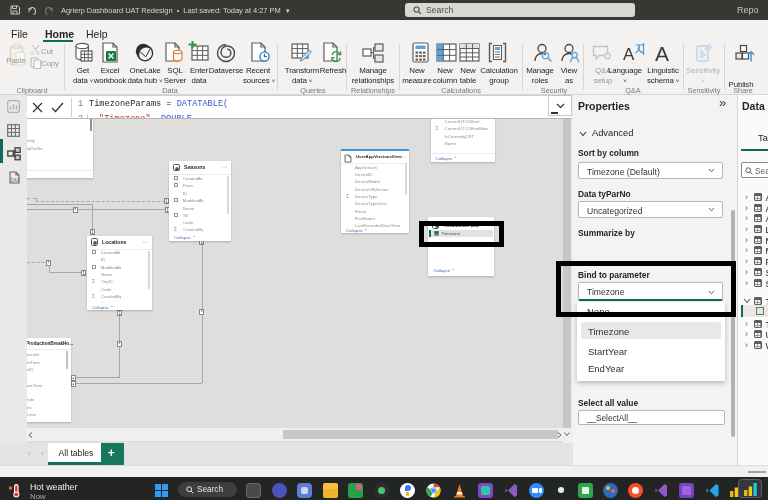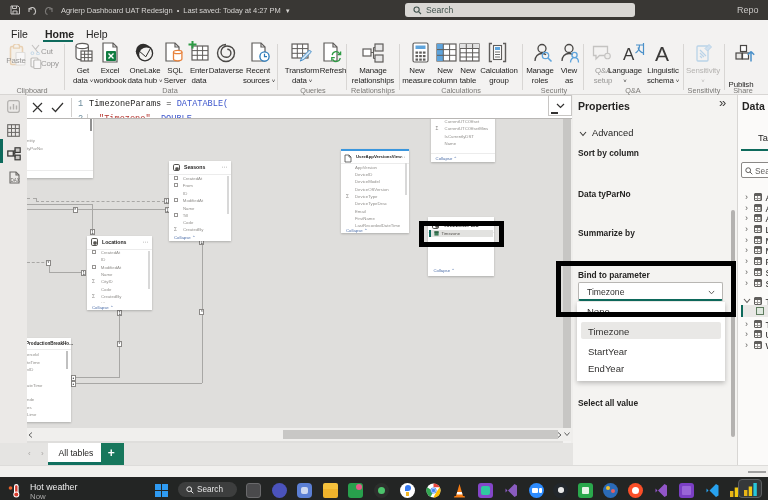--- a/index.html
+++ b/index.html
@@ -471,37 +471,52 @@
     <div class="abs" style="left:2px;top:16px;width:7px;height:1.5px;background:#323130"></div>
   </div>
   <div id="props">
     <div class="abs" style="left:5px;top:5px;font-size:10.5px;font-weight:bold;color:#252423">Properties</div>
     <div class="abs" style="left:146px;top:0px;font-size:13px;color:#3b3a39">»</div>
     <svg class="abs" style="left:6px;top:36px" width="8" height="6" viewBox="0 0 8 6">
         <path d="M1 1 L4 4.5 L7 1" fill="none" stroke="#3b3a39" stroke-width="1.1"></path>
       </svg>
     <div class="abs" style="left:19px;top:33px;font-size:9.3px;color:#252423">Advanced</div>
     <div class="plabel" style="left:5px;top:53px">Sort by column</div>
+    <div class="dd" style="left:5px;top:66.5px;width:145px;height:17px">
+        <span class="ddtext">Timezone (Default)</span>
+        <svg class="chev" viewBox="0 0 8 6">
+          <path d="M1 1.2 L4 4.5 L7 1.2" fill="none" stroke="#605e5c" stroke-width="1.1"></path>
+        </svg>
+      </div>
     <div class="plabel" style="left:5px;top:94px">Data tyParNo</div>
+    <div class="dd" style="left:5px;top:105.5px;width:145px;height:17px">
+        <span class="ddtext">Uncategorized</span>
+        <svg class="chev" viewBox="0 0 8 6">
+          <path d="M1 1.2 L4 4.5 L7 1.2" fill="none" stroke="#605e5c" stroke-width="1.1"></path>
+        </svg>
+      </div>
     <div class="plabel" style="left:5px;top:133px">Summarize by</div>
     <div class="plabel" style="left:5px;top:174.5px">Bind to parameter</div>
     <div class="dd" style="left:5px;top:186.5px;width:145px;height:19px;border-bottom:2px solid #0e6a5c">
         <span class="ddtext" style="top:4.5px">Timezone</span>
         <svg class="chev" style="top:6px" viewBox="0 0 8 6">
           <path d="M1 1.2 L4 4.5 L7 1.2" fill="none" stroke="#605e5c" stroke-width="1.1"></path>
         </svg>
       </div>
     <div class="abs" style="left:4px;top:207px;width:148px;height:79px;background:#fff;box-shadow:0 2px 5px rgba(0,0,0,0.25);z-index:5">
       <div class="abs" style="left:10px;top:4px;font-size:9.5px;color:#323130">None</div>
       <div class="abs" style="left:4px;top:20px;width:140px;height:16.5px;background:#e9e8e6;border-radius:2px"></div>
       <div class="abs" style="left:11px;top:24px;font-size:9.5px;color:#323130;z-index:6">Timezone</div>
       <div class="abs" style="left:11px;top:44px;font-size:9.5px;color:#323130">StartYear</div>
       <div class="abs" style="left:11px;top:60.5px;font-size:9.5px;color:#323130">EndYear</div>
     </div>
     <div class="plabel" style="left:5px;top:303px">Select all value</div>
+    <div class="dd" style="left:5px;top:314.5px;width:147px;height:15px">
+        <span class="ddtext" style="top:3px;font-size:8.2px">__SelectAll__</span>
+      </div>
     <div class="abs" style="left:157.5px;top:115px;width:4px;height:227px;background:#b4b2b0;border-radius:2px"></div>
   </div>
   <div id="datap">
     <div class="abs" style="left:4px;top:5px;font-size:10.5px;font-weight:bold;color:#252423">Data</div>
     <div class="abs" style="left:20px;top:38px;font-size:9.3px;color:#252423">Tables</div>
     <div class="abs" style="left:3px;top:53.5px;width:27px;height:2px;background:#0e6a5c"></div>
     <div class="abs" style="left:3px;top:67px;width:35px;height:15.5px;background:#fff;border:1px solid #8a8886;border-radius:2px">
       <svg class="abs" style="left:3px;top:3.5px" width="8" height="8" viewBox="0 0 8 8">
           <circle cx="3.2" cy="3.2" r="2.4" fill="none" stroke="#605e5c" stroke-width="1"></circle>
           <path d="M5 5 L7.3 7.3" stroke="#605e5c" stroke-width="1"></path>

